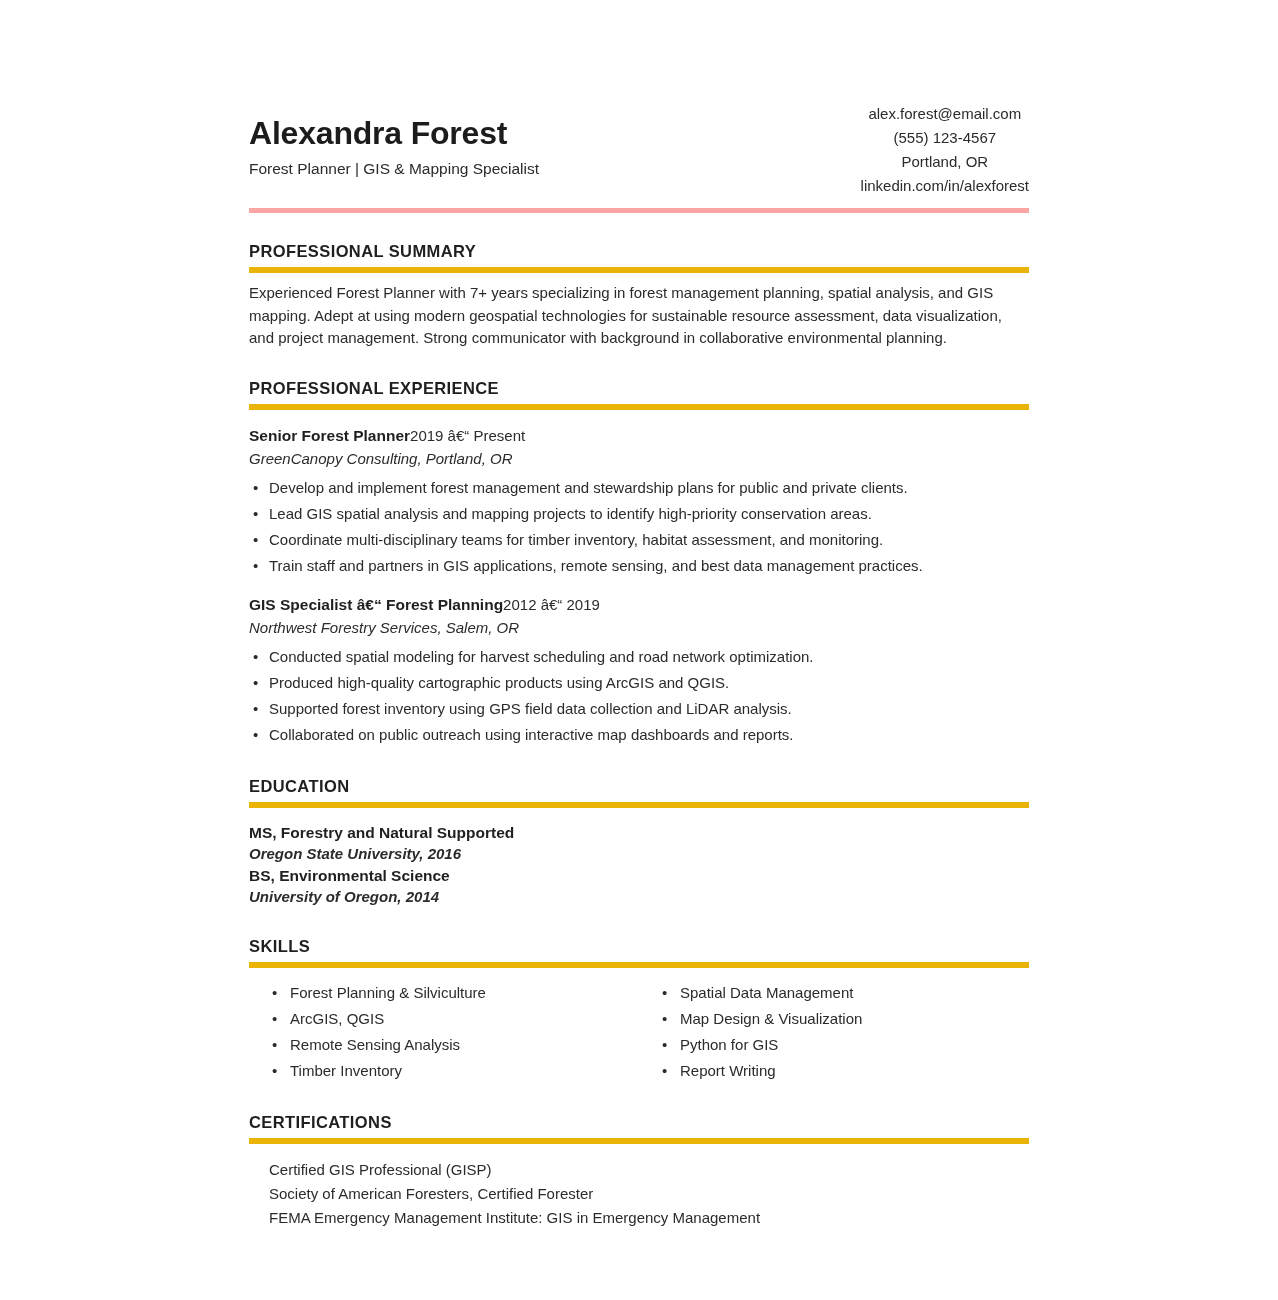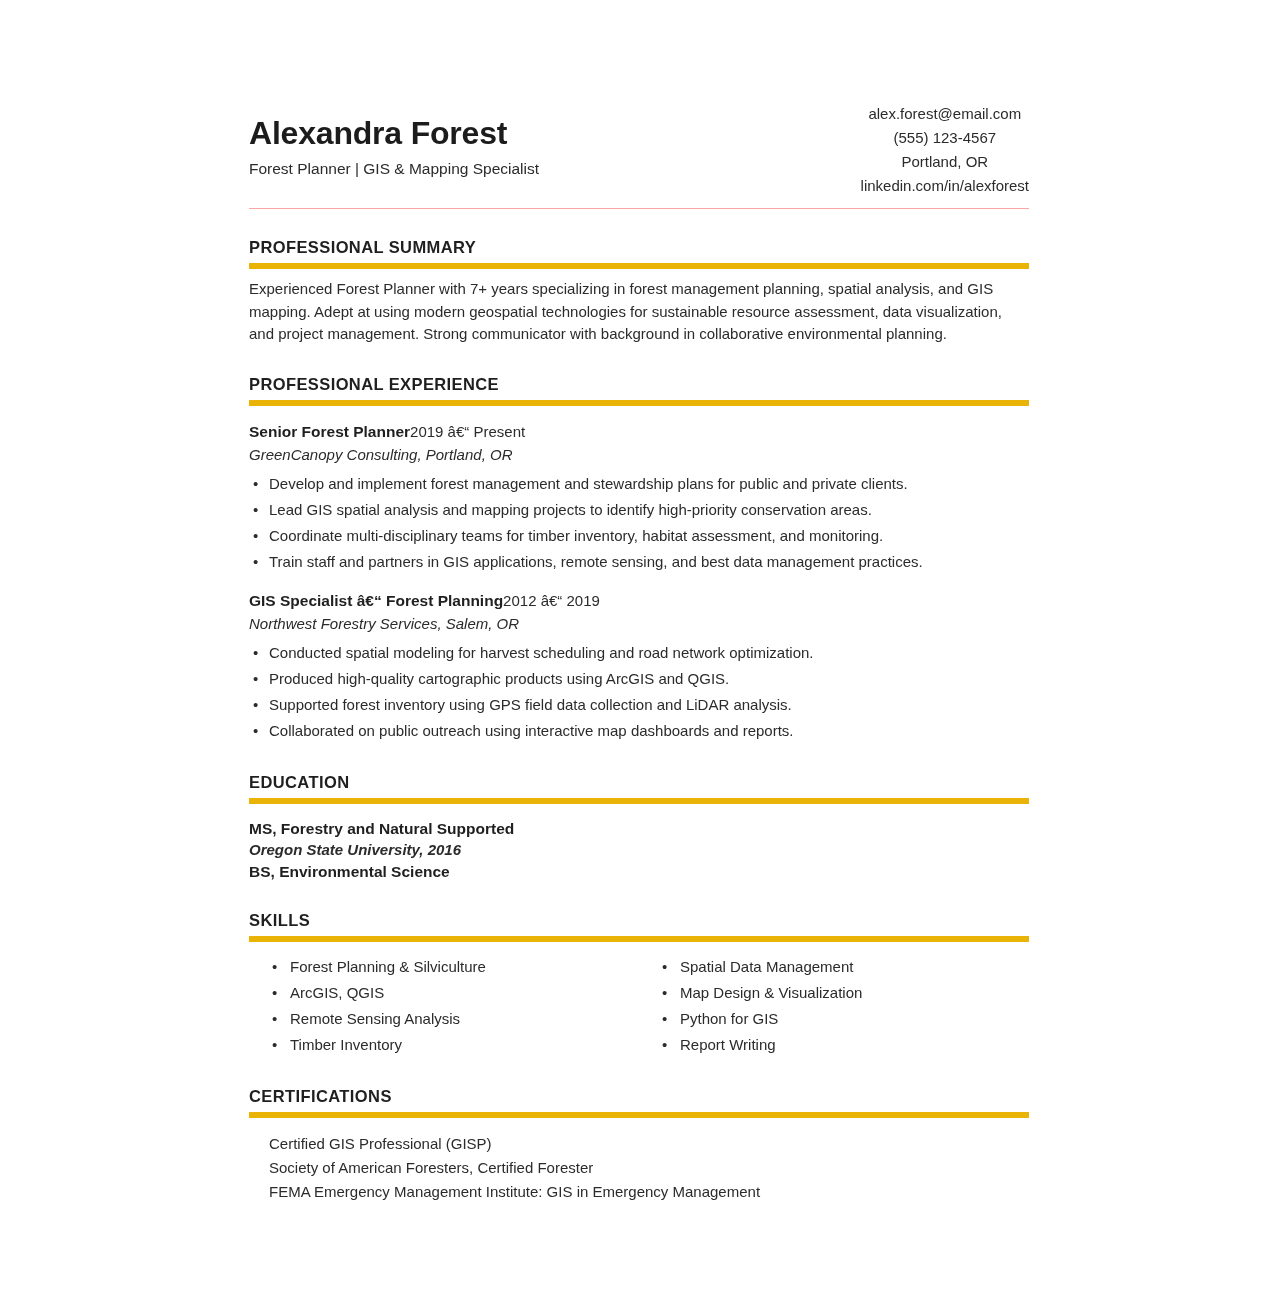--- a/index.html
+++ b/index.html
@@ -16,21 +16,21 @@
     padding-top: 100px;
     font-size: 15px;
   }
 
   
   .header {
     display: flex;
     justify-content: space-between;
     align-items: flex-start;
     padding-bottom: 10px;
-    border-bottom: 1px solid #fca5a5;
+    border-bottom: 5px solid #fca5a5;
   }
   .name {
     font-size: 32px;
     font-weight: 700;
     color: #1c1c1c;
     letter-spacing: -0.2px;
     margin: 14px 0 7px 0;
     line-height: 38px;
   }
   .subtitle {
@@ -202,20 +202,21 @@
       </ul>
     </div>
   </div>
 
   <div>
     <h2 class="section-heading">EDUCATION</h2>
     <div class="edu-block">
       <div class="degree">MS, Forestry and Natural Supported</div>
       <div class="school">Oregon State University, 2016</div>
       <div class="degree">BS, Environmental Science</div>
+      <div class="school">University of Oregon, 2014</div>
     </div>
   </div>
 
   <div>
     <h2 class="section-heading">SKILLS</h2>
     <div class="skills-grid">
       <ul class="skills-col">
         <li><span class="dot">•</span><span>Forest Planning &amp; Silviculture</span></li>
         <li><span class="dot">•</span><span>ArcGIS, QGIS</span></li>
         <li><span class="dot">•</span><span>Remote Sensing Analysis</span></li>

